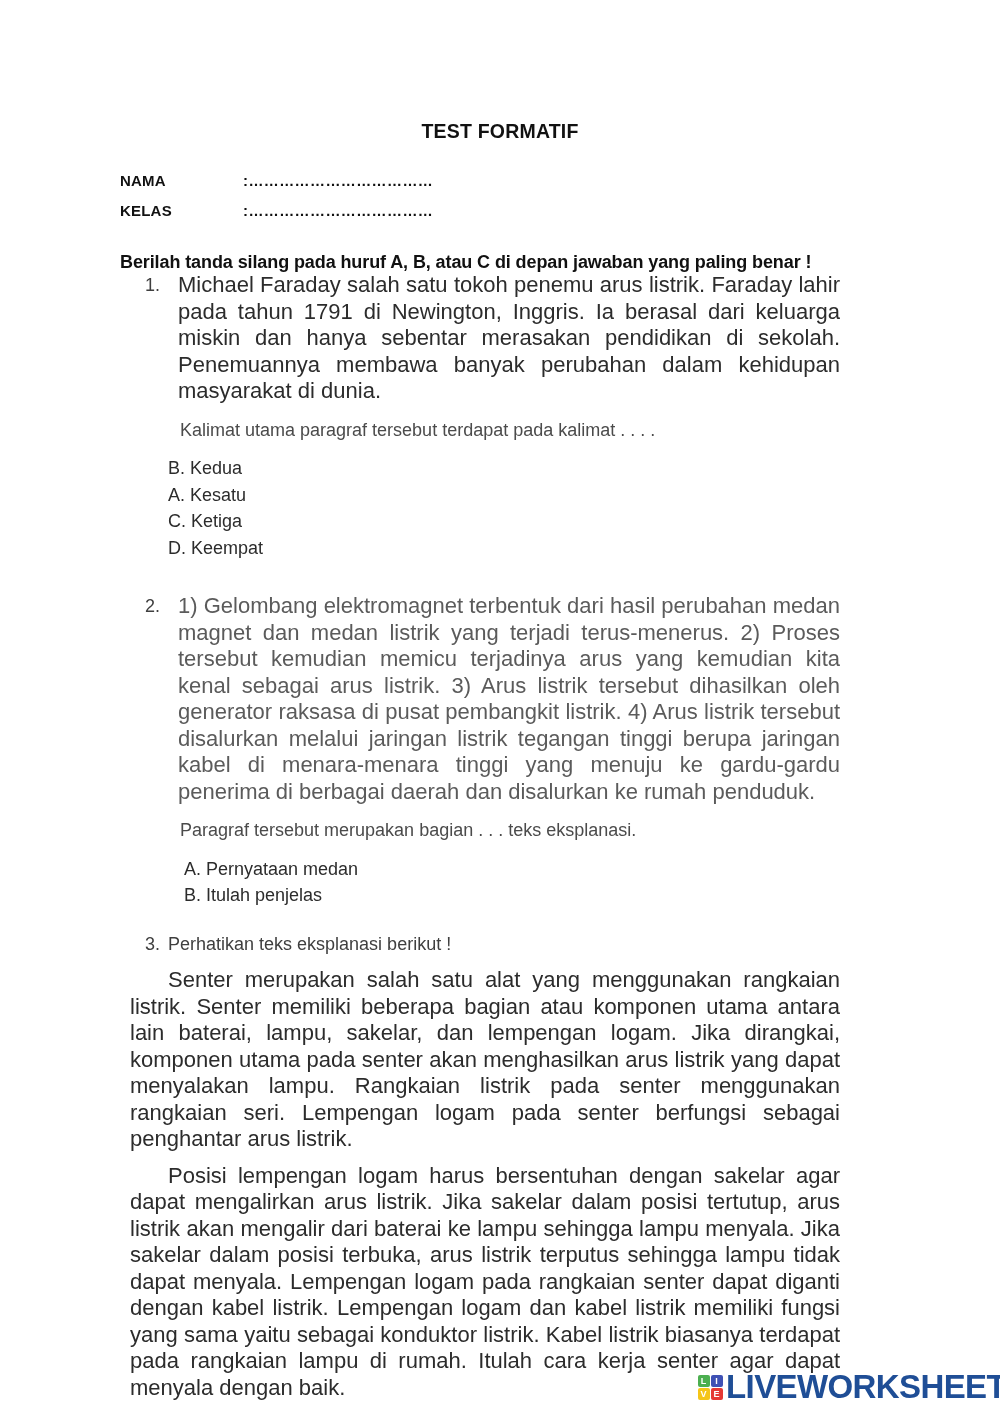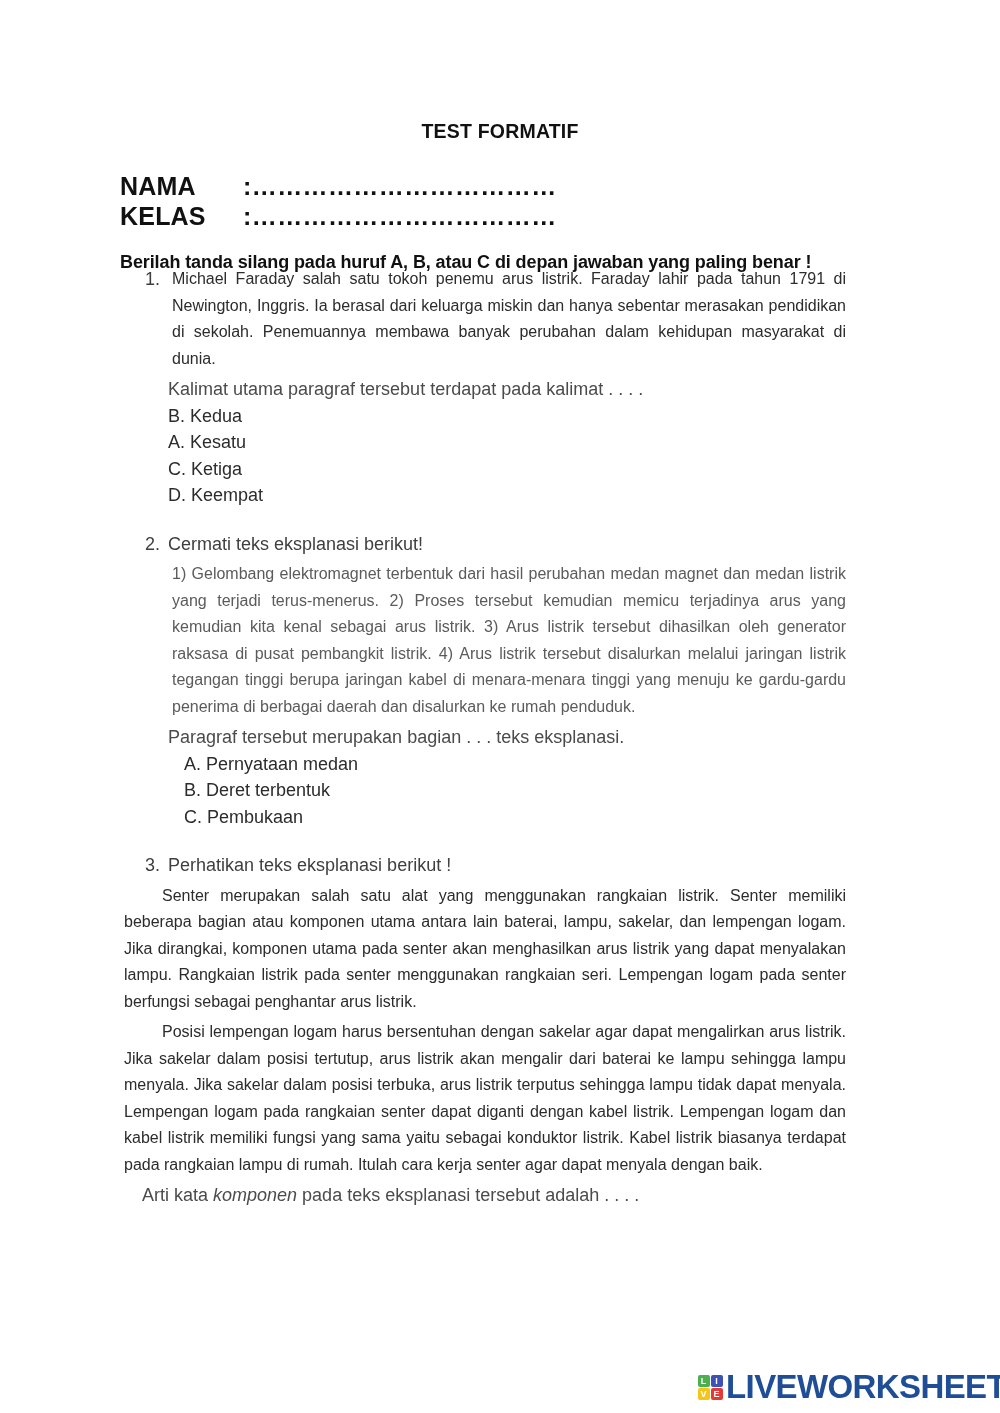--- a/index.html
+++ b/index.html
@@ -41,21 +41,21 @@
   .identity {
     position: absolute;
     top: 172px;
     left: 120px;
     width: 760px;
   }
   .id-row {
     display: flex;
     align-items: baseline;
     height: 30px;
-    font-size: 25px;
+    font-size: 15px;
     font-weight: bold;
     color: #111111;
     letter-spacing: 0.2px;
   }
   .id-label {
     width: 123px;
     flex: 0 0 123px;
   }
   .id-dots {
     white-space: nowrap;
@@ -97,36 +97,36 @@
     color: #3f3f3f;
     line-height: 26.5px;
   }
   .q-head {
     font-size: 18px;
     color: #3f3f3f;
     line-height: 26.5px;
   }
 
   .para {
-    font-size: 16px;
+    font-size: 22px;
     line-height: 26.5px;
     text-align: justify;
     text-justify: inter-word;
-    margin: 4px;
+    margin: 10px;
   }
   .para-dark   { color: #2c2c2c; }
   .para-light  { color: #5b5b5b; }
 
   .indent { text-indent: 38px; }
 
   .sub-line {
     font-size: 18px;
     line-height: 26.5px;
     color: #4b4b4b;
-    margin: 0;
+    margin: 12px;
   }
 
   .options {
     margin: 0;
     padding: 0;
     list-style: none;
   }
   .options li {
     font-size: 18px;
     line-height: 26.5px;
@@ -204,27 +204,25 @@
         <li>A. Kesatu</li>
         <li>C. Ketiga</li>
         <li>D. Keempat</li>
       </ul>
     </div>
 
     <div class="gap-md"></div>
 
     <div class="question">
       <span class="q-num">2.</span>
-      <div class="q-head">Cermati teks eksplanasi berikut!</div>
       <p class="para para-light">1) Gelombang elektromagnet terbentuk dari hasil perubahan medan magnet dan medan listrik yang terjadi terus-menerus. 2) Proses tersebut kemudian memicu terjadinya  arus yang kemudian kita kenal sebagai arus  listrik. 3) Arus listrik tersebut dihasilkan oleh generator raksasa di pusat pembangkit listrik. 4) Arus listrik tersebut disalurkan melalui jaringan listrik tegangan tinggi berupa jaringan kabel di menara-menara tinggi yang menuju ke gardu-gardu penerima di berbagai daerah dan disalurkan ke rumah penduduk.</p>
       <p class="sub-line">Paragraf tersebut merupakan bagian . . . teks eksplanasi.</p>
       <ul class="options indented">
         <li>A. Pernyataan medan</li>
-        <li>B. Deret terbentuk</li>
-        <li>C. Pembukaan</li>
+        <li>B. Itulah penjelas</li>
       </ul>
     </div>
 
     <div class="gap-md"></div>
 
     <div class="question">
       <span class="q-num">3.</span>
       <div class="q-head">Perhatikan teks eksplanasi berikut !</div>
     </div>
 

